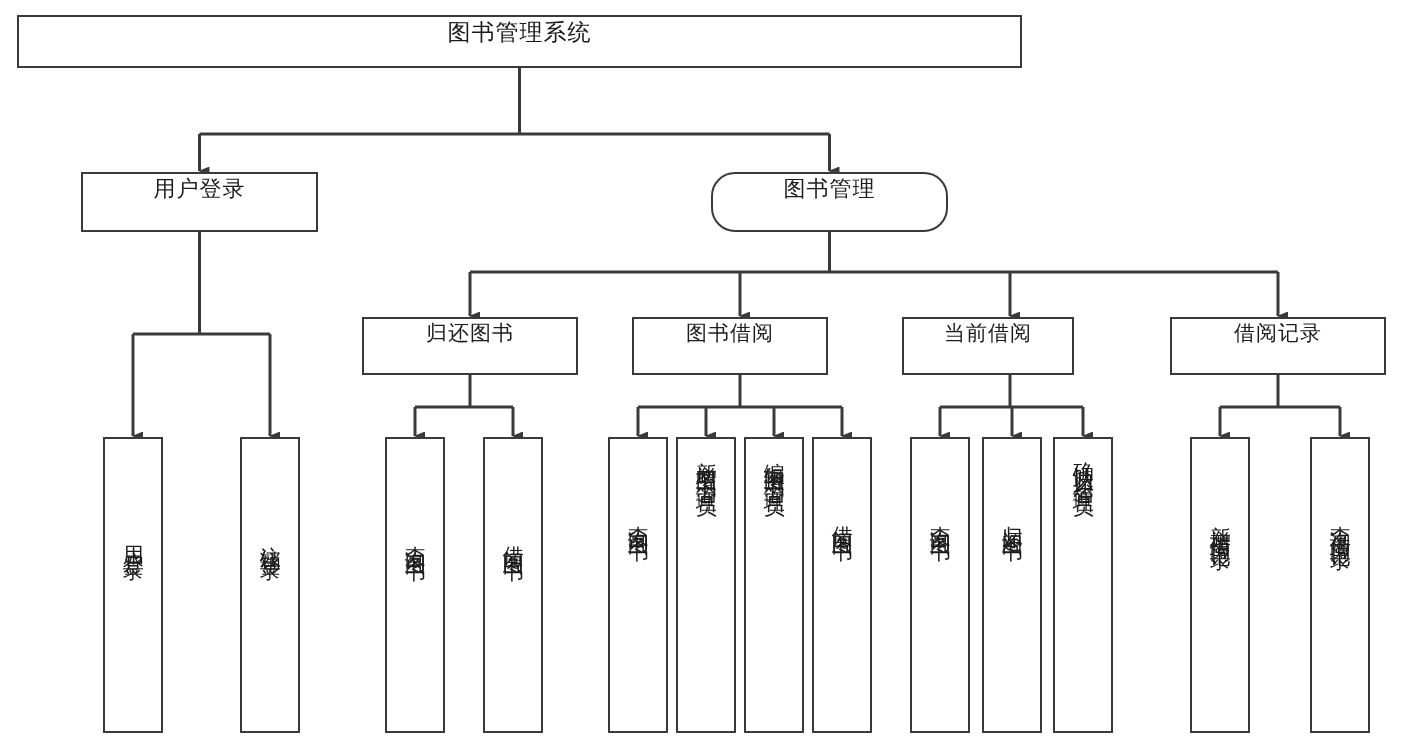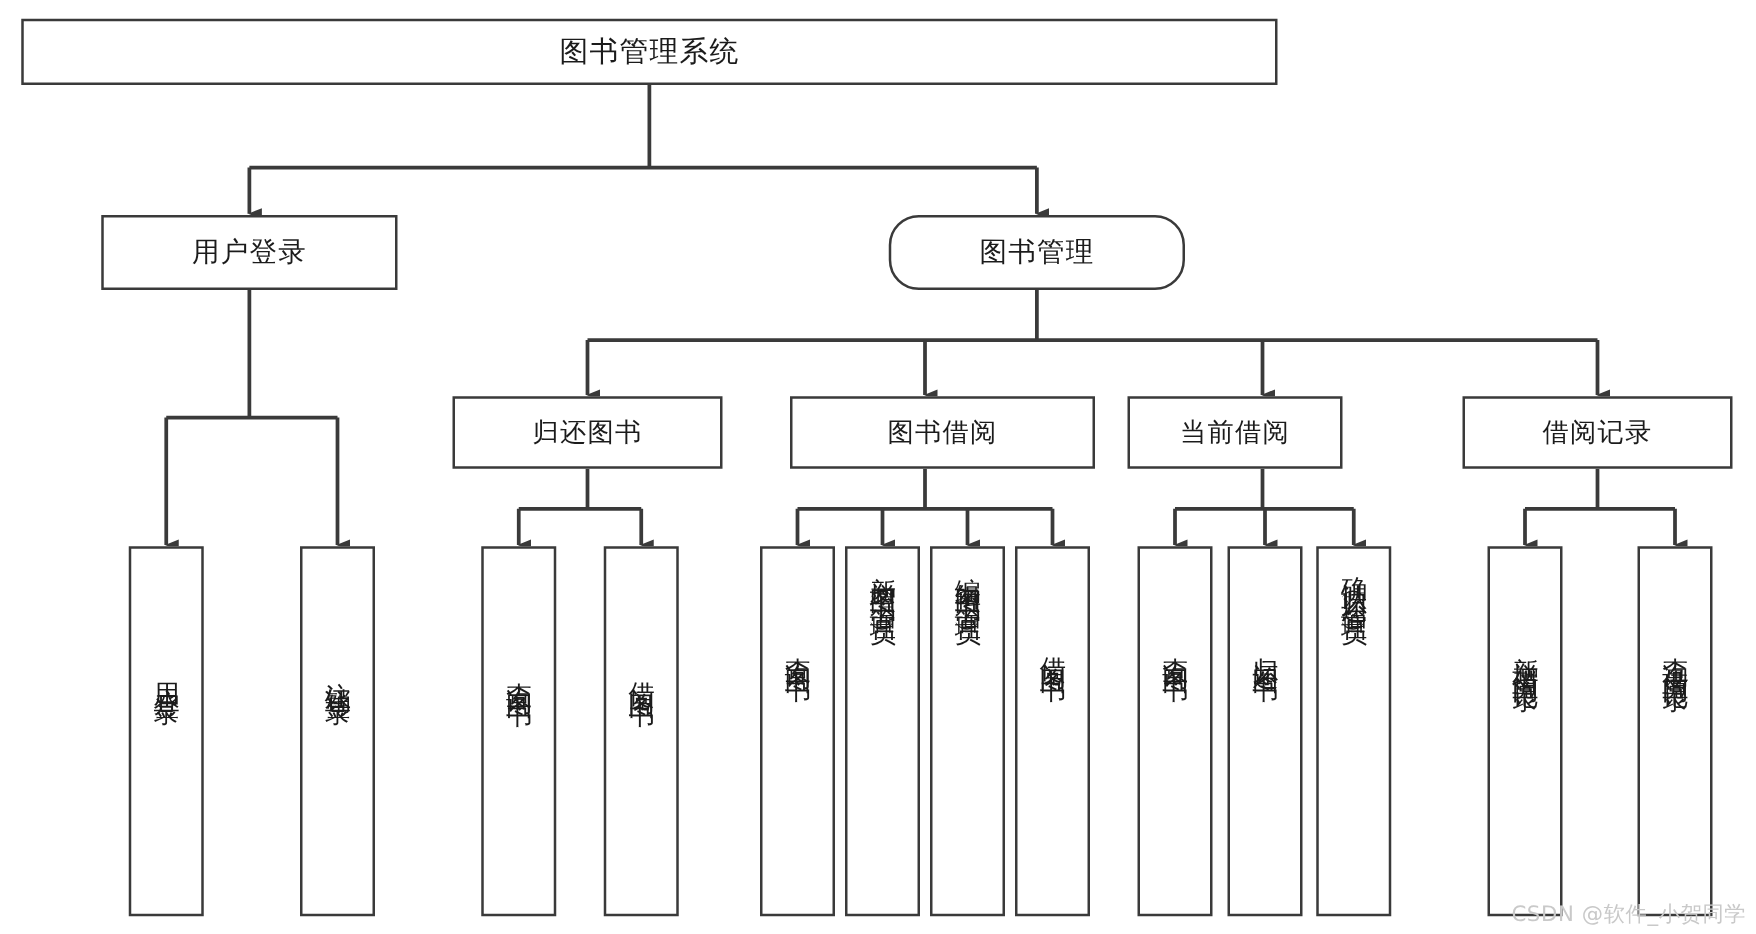--- a/index.html
+++ b/index.html
@@ -24,21 +24,21 @@
     top: 0;
     width: 1405px;
     height: 747px;
   }
   .node {
     position: absolute;
     box-sizing: border-box;
     background: #ffffff;
     border: 2px solid #3a3a3a;
     display: flex;
-    align-items: center;
+    align-items: flex-start;
     justify-content: center;
     color: #1b1b1b;
   }
   .node-label {
     display: block;
     text-align: center;
     letter-spacing: 1px;
     white-space: nowrap;
   }
   .node.root .node-label { font-size: 23px; }
@@ -127,21 +127,21 @@
       </div>
       <div class="node level2" style="left: 81px; top: 172px; width: 237px; height: 60px;">
         <span class="node-label">用户登录</span>
       </div>
       <div class="node level2" style="left: 711px; top: 172px; width: 237px; height: 60px; border-radius: 24px;">
         <span class="node-label">图书管理</span>
       </div>
       <div class="node level3" style="left: 362px; top: 317px; width: 216px; height: 58px;">
         <span class="node-label">归还图书</span>
       </div>
-      <div class="node level3" style="left: 632px; top: 317px; width: 244px; height: 58px;">
+      <div class="node level3" style="left: 632px; top: 317px; width: 196px; height: 58px;">
         <span class="node-label">图书借阅</span>
       </div>
       <div class="node level3" style="left: 902px; top: 317px; width: 172px; height: 58px;">
         <span class="node-label">当前借阅</span>
       </div>
       <div class="node level3" style="left: 1170px; top: 317px; width: 216px; height: 58px;">
         <span class="node-label">借阅记录</span>
       </div>
       <div class="node leaf short" style="left: 103px; top: 437px; width: 60px; height: 296px;">
         <span class="node-label">用户登录</span>
@@ -177,14 +177,13 @@
         <span class="node-label">确认归还（管理员）</span>
       </div>
       <div class="node leaf mid" style="left: 1190px; top: 437px; width: 60px; height: 296px;">
         <span class="node-label">新增借阅记录</span>
       </div>
       <div class="node leaf mid" style="left: 1310px; top: 437px; width: 60px; height: 296px;">
         <span class="node-label">查询借阅记录</span>
       </div>
     </div>
 
-  <div class="watermark">CSDN @软件_小贺同学</div>
 </div>
 
 </body></html>

